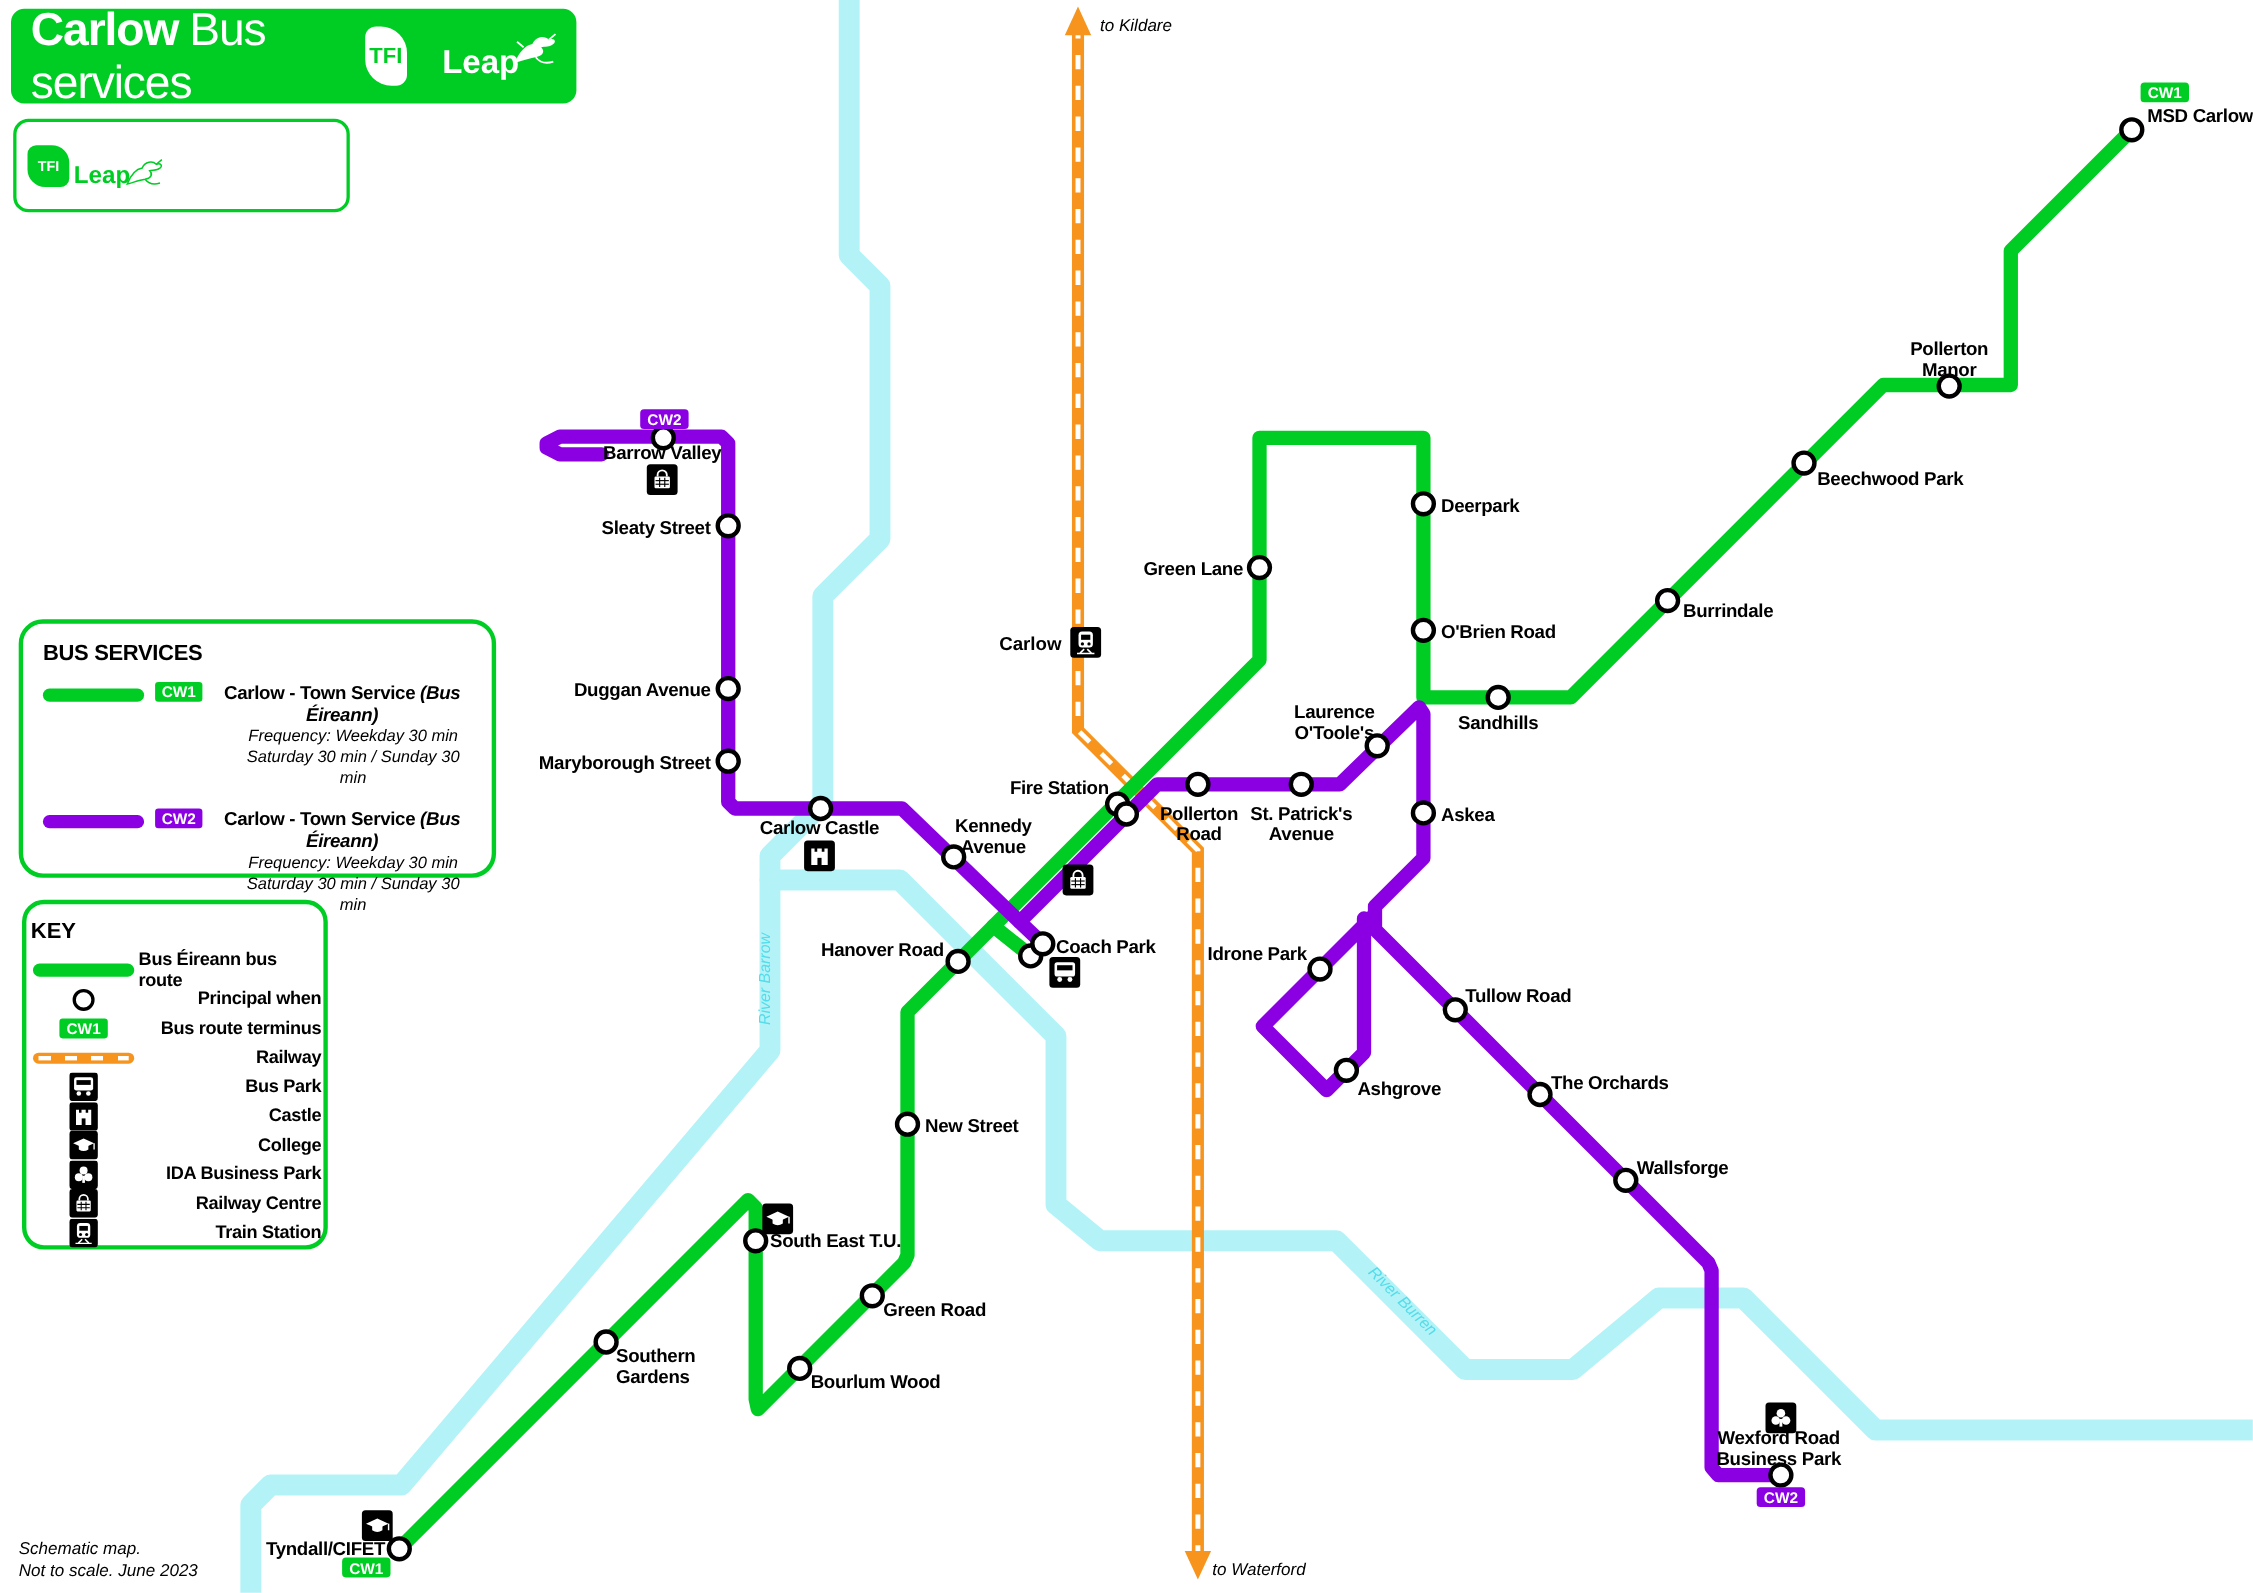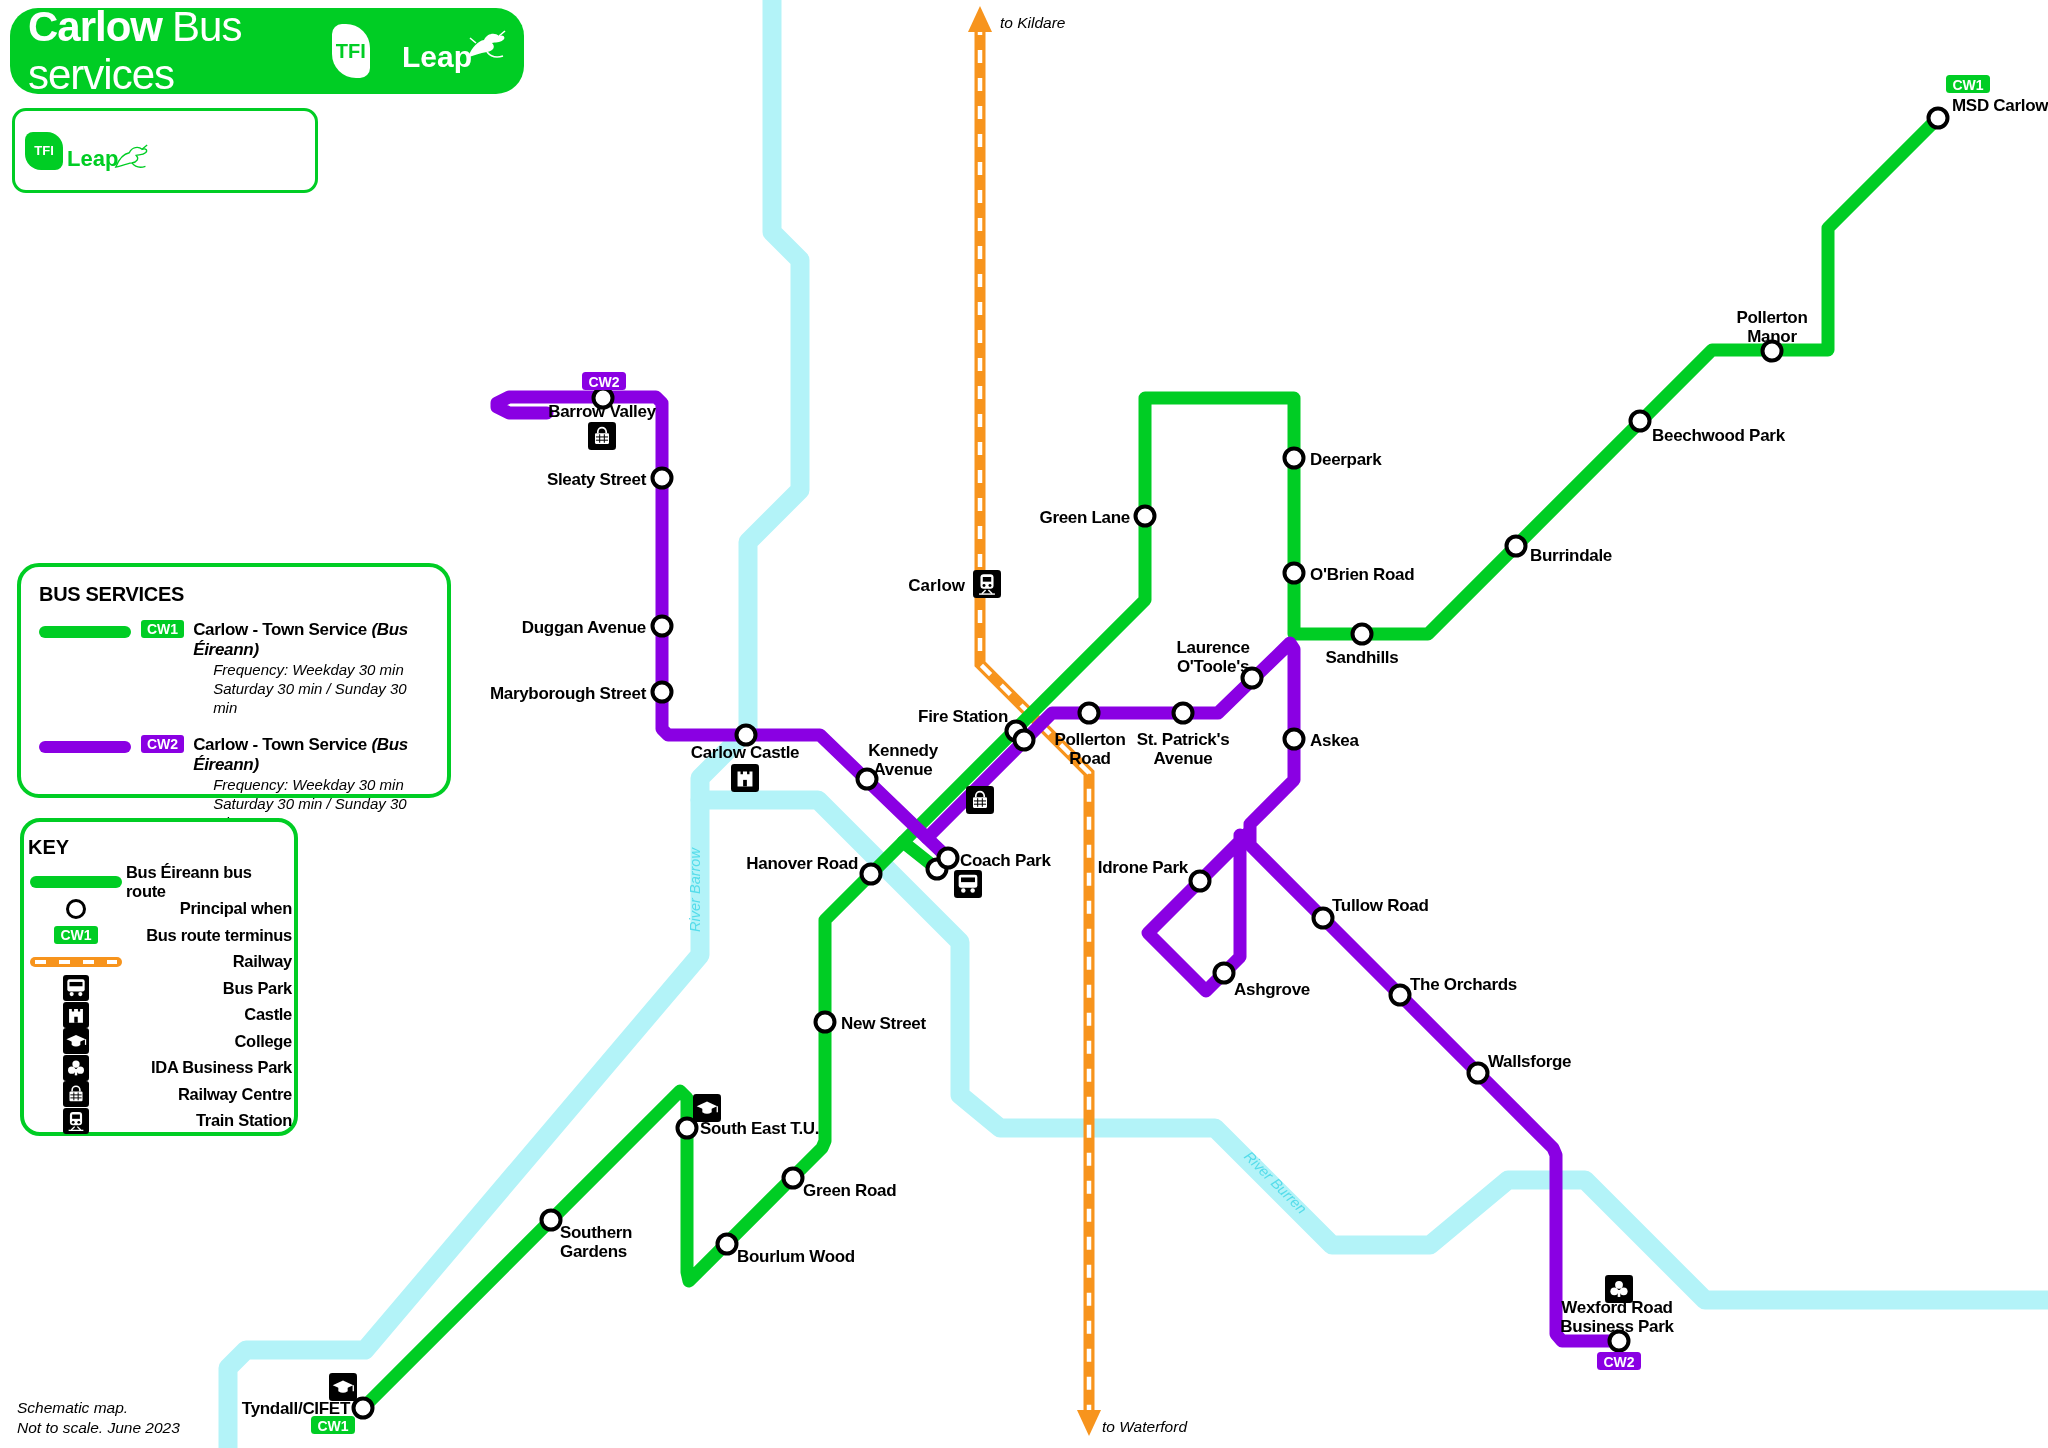--- a/index.html
+++ b/index.html
@@ -2,21 +2,21 @@
 <html><head>
 <meta charset="utf-8">
 <style>
   html,body{margin:0;padding:0;background:#fff;}
   body{width:2048px;height:1448px;position:relative;overflow:hidden;
        font-family:"Liberation Sans",sans-serif;color:#000;}
   #map-svg{position:absolute;left:0;top:0;z-index:1;}
   .panel{position:absolute;z-index:2;background:#fff;box-sizing:border-box;}
 
   
-  #banner{left:10px;top:8px;width:478px;height:86px;border-radius:28px;
+  #banner{left:10px;top:8px;width:478px;height:86px;border-radius:12px;
           display:flex;align-items:center;padding:0 18px;gap:26px;z-index:2;position:absolute;}
   #banner .t-bold{font-size:42px;font-weight:700;color:#fff;letter-spacing:-1px;}
   #banner .t-reg{font-size:42px;font-weight:400;color:#fff;margin-left:10px;letter-spacing:-1px;}
   .tfi-tile{width:54px;height:54px;background:#fff;border-radius:10px 24px 10px 24px;
             display:flex;align-items:center;justify-content:center;margin-left:14px;}
   .tfi-tile span{font-weight:700;font-size:20px;}
   .leap-wrap{display:flex;align-items:flex-end;margin-left:6px;position:relative;}
   .leap-txt{color:#fff;font-size:30px;font-weight:700;line-height:1;}
   .frog{margin-left:-6px;margin-bottom:12px;}
 
@@ -29,21 +29,21 @@
   #promo .p-leap{font-size:22px;font-weight:700;margin-left:4px;line-height:1;}
   #promo .p-text{font-size:15.5px;font-weight:700;line-height:20px;}
 
   
   #services{left:17px;top:563px;width:434px;height:235px;border-radius:22px;border:4px solid;padding:16px 18px;}
   #services h2{margin:0 0 14px 0;font-size:20px;letter-spacing:-0.3px;}
   .svc-row{display:flex;align-items:flex-start;margin-bottom:18px;}
   .svc-line{width:92px;height:12px;border-radius:6px;margin-top:6px;margin-right:10px;flex:none;}
   .badge{display:inline-block;padding:0px 6px;border-radius:3px;color:#fff;
          font-weight:700;font-size:14px;line-height:18px;flex:none;}
-  .svc-text{margin-left:9px;}
+  .svc-text{margin-left:9px;text-align:center;}
   .svc-name{font-size:17px;font-weight:700;letter-spacing:-0.3px;}
   .svc-name .op{font-weight:700;font-style:italic;}
   .svc-freq{font-size:15px;font-style:italic;font-weight:400;line-height:19px;margin-left:20px;}
 
   
   #key{left:20px;top:818px;width:278px;height:318px;border-radius:20px;border:4px solid;padding:14px 2px;}
   #key h2{margin:0 0 10px 2px;font-size:20px;}
   .k-row{display:flex;align-items:center;height:26.5px;justify-content:space-between;}
   .k-sw{width:100px;display:flex;justify-content:center;align-items:center;flex:none;}
   .k-label{font-size:16.5px;font-weight:700;letter-spacing:-0.3px;}

